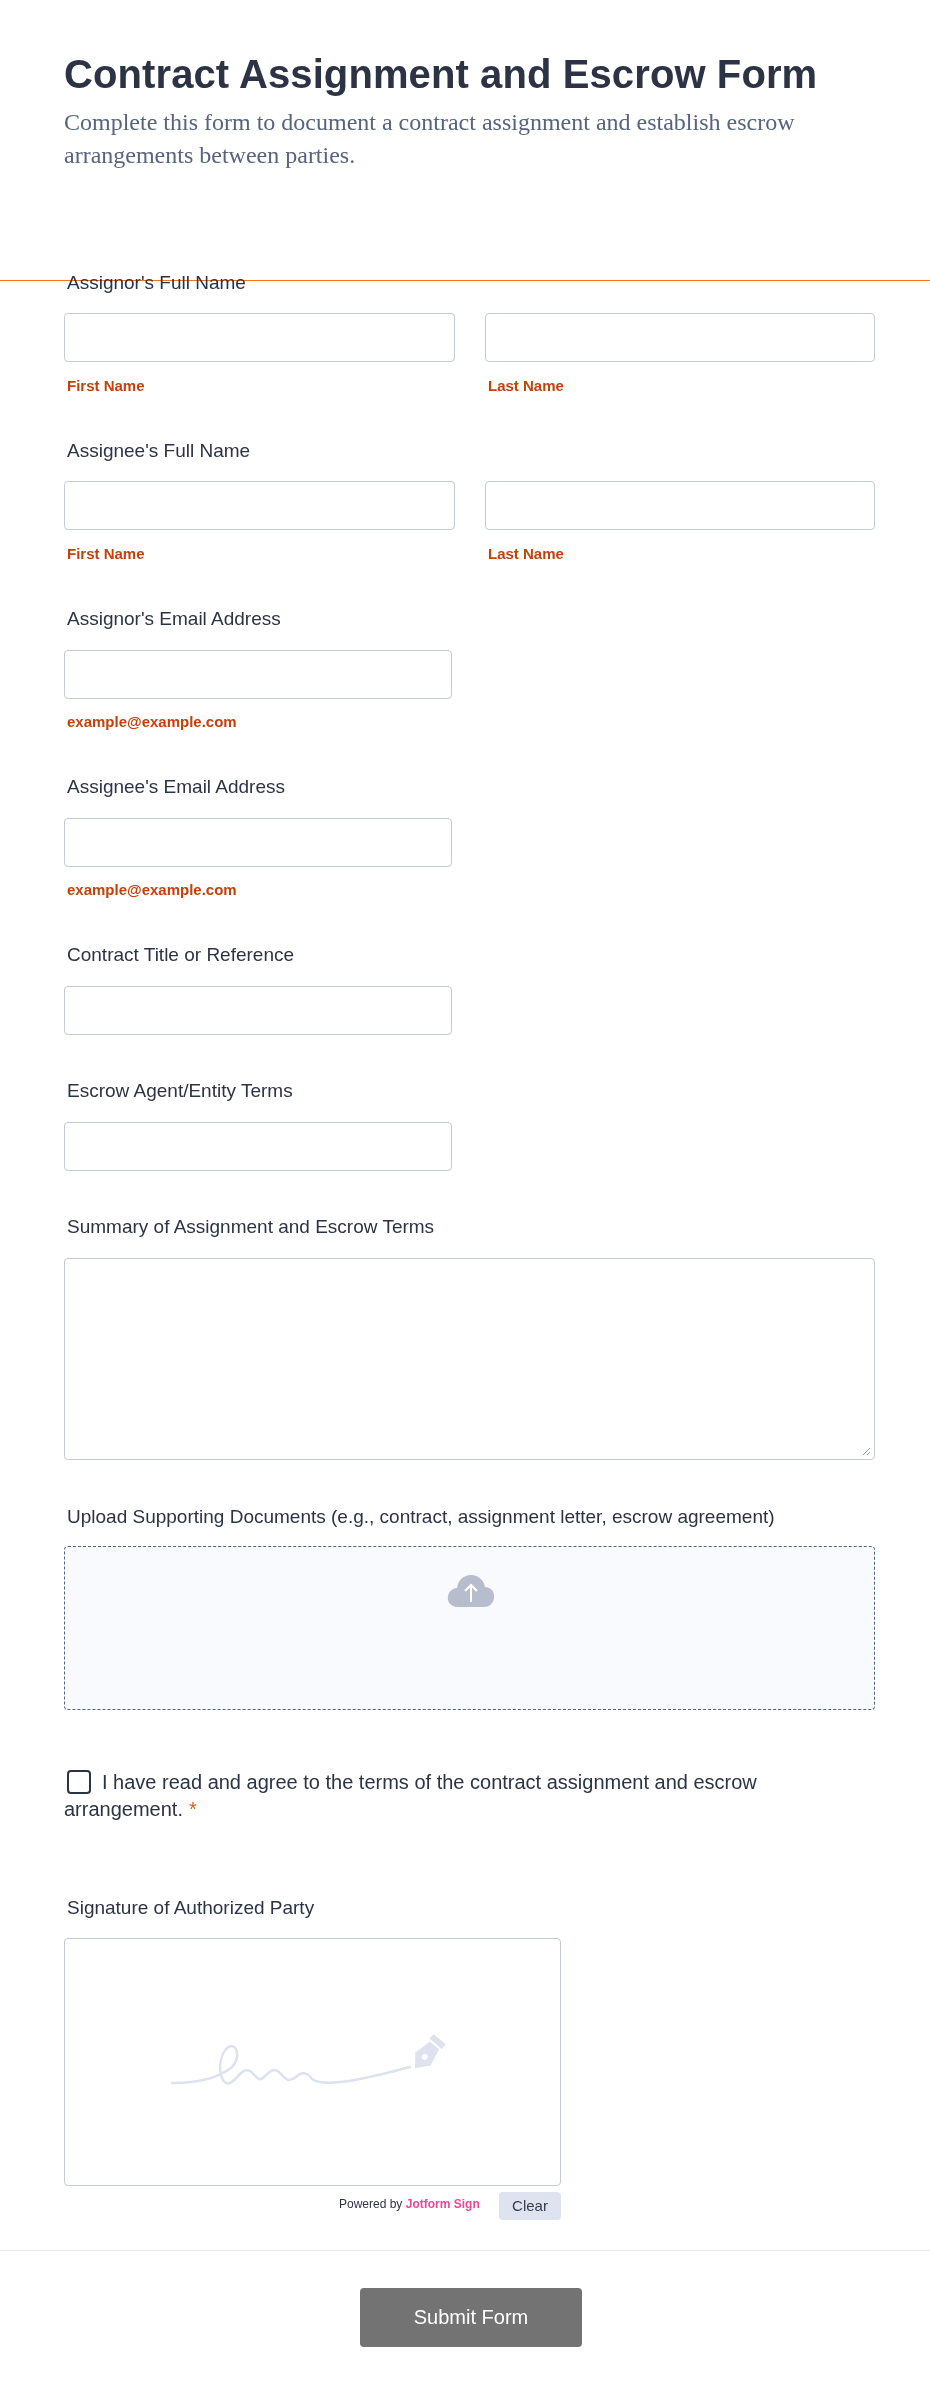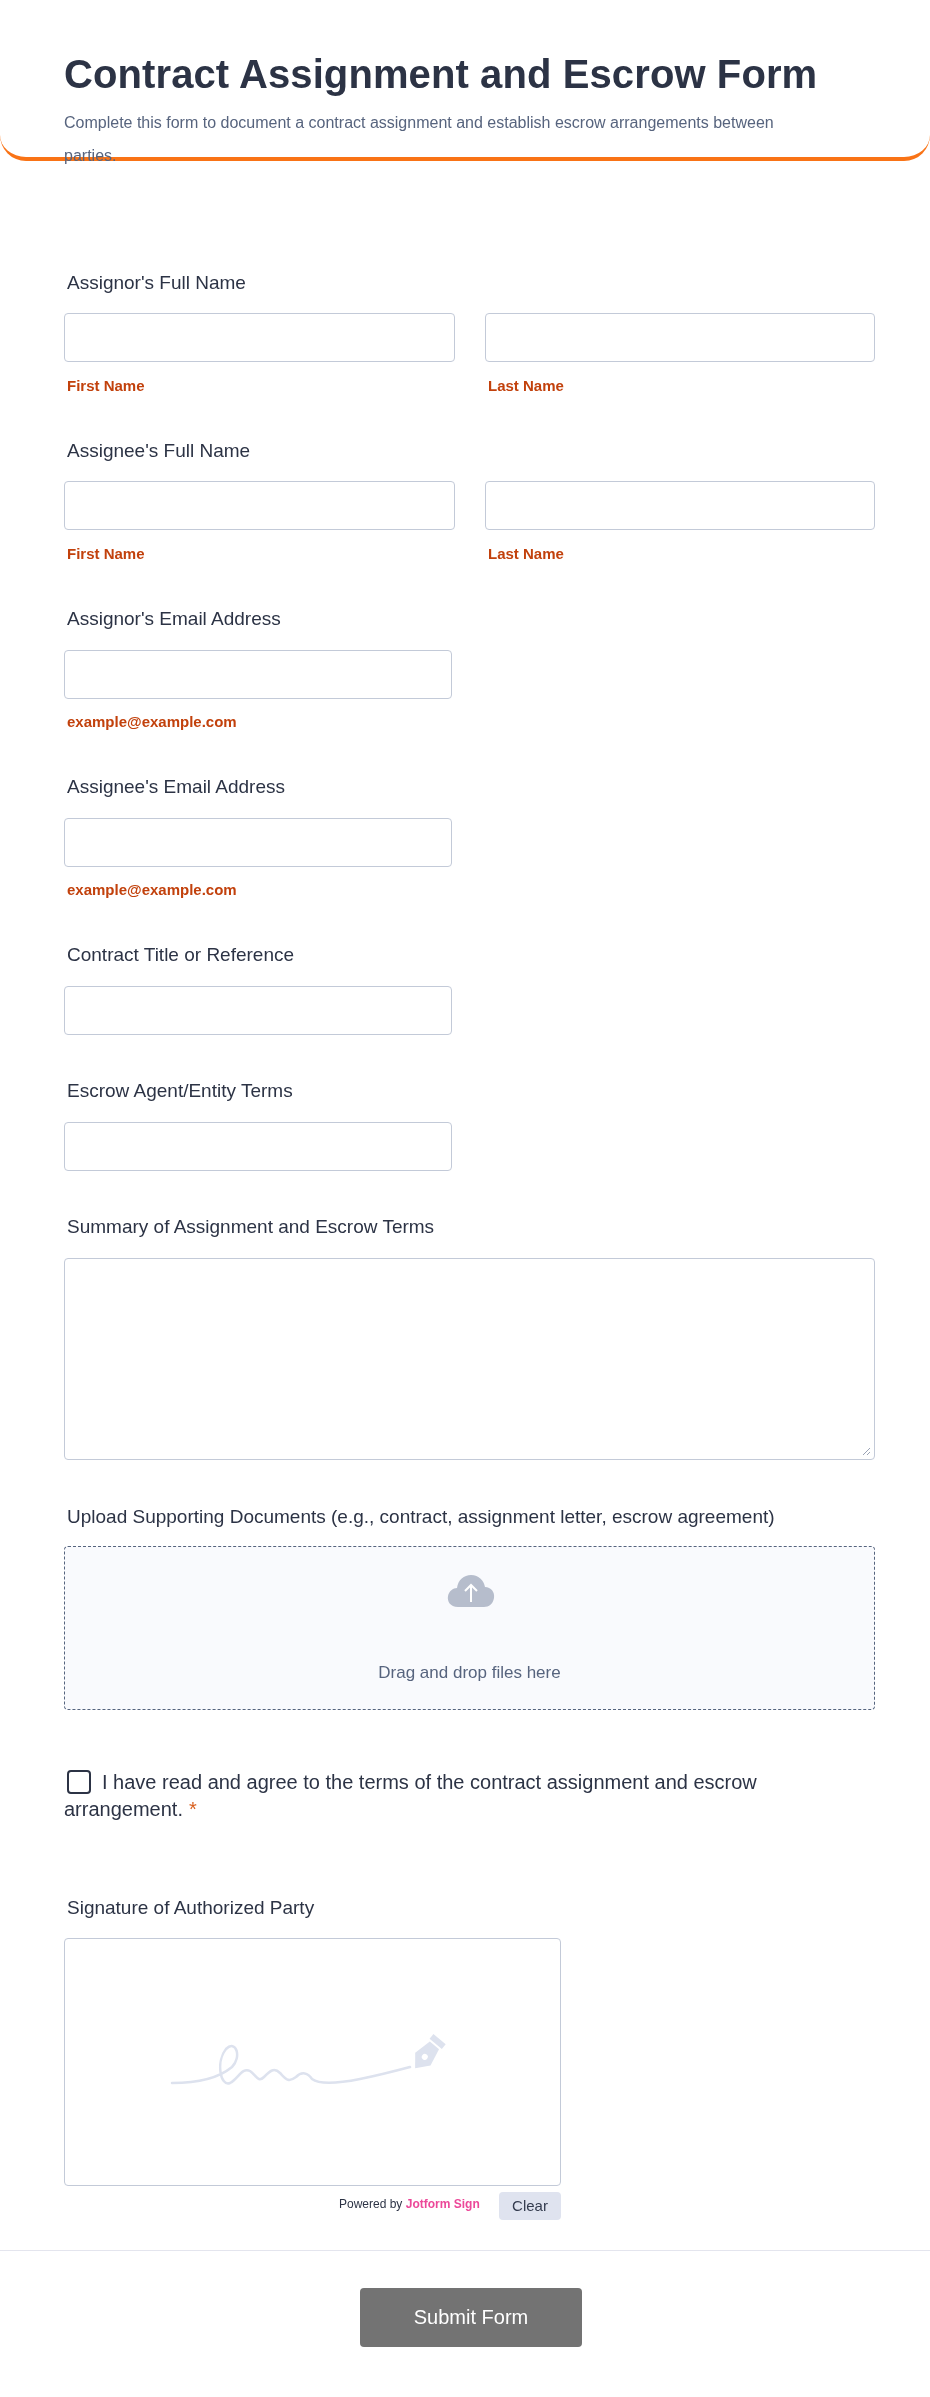--- a/index.html
+++ b/index.html
@@ -5,32 +5,31 @@
     * { box-sizing: border-box; margin: 0; padding: 0; }
     html, body { width: 930px; background: #ffffff; }
     body {
       font-family: "Liberation Sans", "DejaVu Sans", sans-serif;
       color: #2c3345;
       position: relative;
       height: 2397px;
       overflow: hidden;
     }
     .header {
-      position: absolute; left: 0; top: 0; width: 930px; height: 161px;
-      border-bottom: 4px solid #f97316;
-      border-radius: 26px;
+      position: absolute; left: 0; top: 0; width: 930px; height: 281px;
+      border-bottom: 1px solid #f97316;
     }
     .form-title {
       position: absolute; left: 64px; top: 52px;
       font-size: 40px; font-weight: 700; color: #2c3345; letter-spacing: 0.1px;
       white-space: nowrap;
     }
     .form-subtitle {
       position: absolute; left: 64px; top: 106px; width: 760px;
-      font-size: 16px; line-height: 33px; color: #57647e;
+      font-size: 24px; line-height: 33px; color: #57647e; font-family: Liberation Serif, serif;
     }
     .field-label {
       position: absolute; left: 67px;
       font-size: 19px; color: #2c3345; white-space: nowrap;
     }
     .text-input {
       position: absolute; height: 49px;
       border: 1px solid #c3cad8; border-radius: 4px; background: #fff;
     }
     .sublabel {
@@ -143,21 +142,20 @@
   </svg>
 </div>
 
 <div class="field-label" style="top:1506px">Upload Supporting Documents (e.g., contract, assignment letter, escrow agreement)</div>
 <div class="upload-zone">
   <svg class="upload-icon" viewBox="0 0 50 36">
     <path d="M12 34 C4 34 1 28 2 23 C3 18 7 15 11 15 C12 7 18 2 25 2 C33 2 38 8 39 14 C45 14 49 19 48 25 C47 31 43 34 38 34 Z" fill="#b6bdcc"></path>
     <line x1="25" y1="29" x2="25" y2="12" stroke="#ffffff" stroke-width="2"></line>
     <polyline points="19,18 25,12 31,18" fill="none" stroke="#ffffff" stroke-width="2"></polyline>
   </svg>
-  <div class="upload-sub">Drag and drop files here</div>
 </div>
 
 <p class="consent-text"><span>I have read and agree to the terms of the contract assignment and escrow arrangement.</span><span class="required-star">*</span></p>
 <div class="checkbox"></div>
 
 <div class="field-label" style="top:1897px">Signature of Authorized Party</div>
 <div class="sig-box">
   <svg class="sig-art" viewBox="0 0 290 70">
     <path d="M2 56 C30 56 50 50 62 40 C72 30 66 12 56 22 C46 34 50 60 60 56 C68 52 72 40 80 44 C86 48 88 56 94 50 C100 44 104 40 110 46 C116 52 118 56 126 50 C132 44 138 46 142 52 C150 58 170 56 190 52 C210 48 225 44 240 40" fill="none" stroke="#dde2ee" stroke-width="2.5" stroke-linecap="round"></path>
     <g transform="translate(238,6) rotate(40 20 20)">

